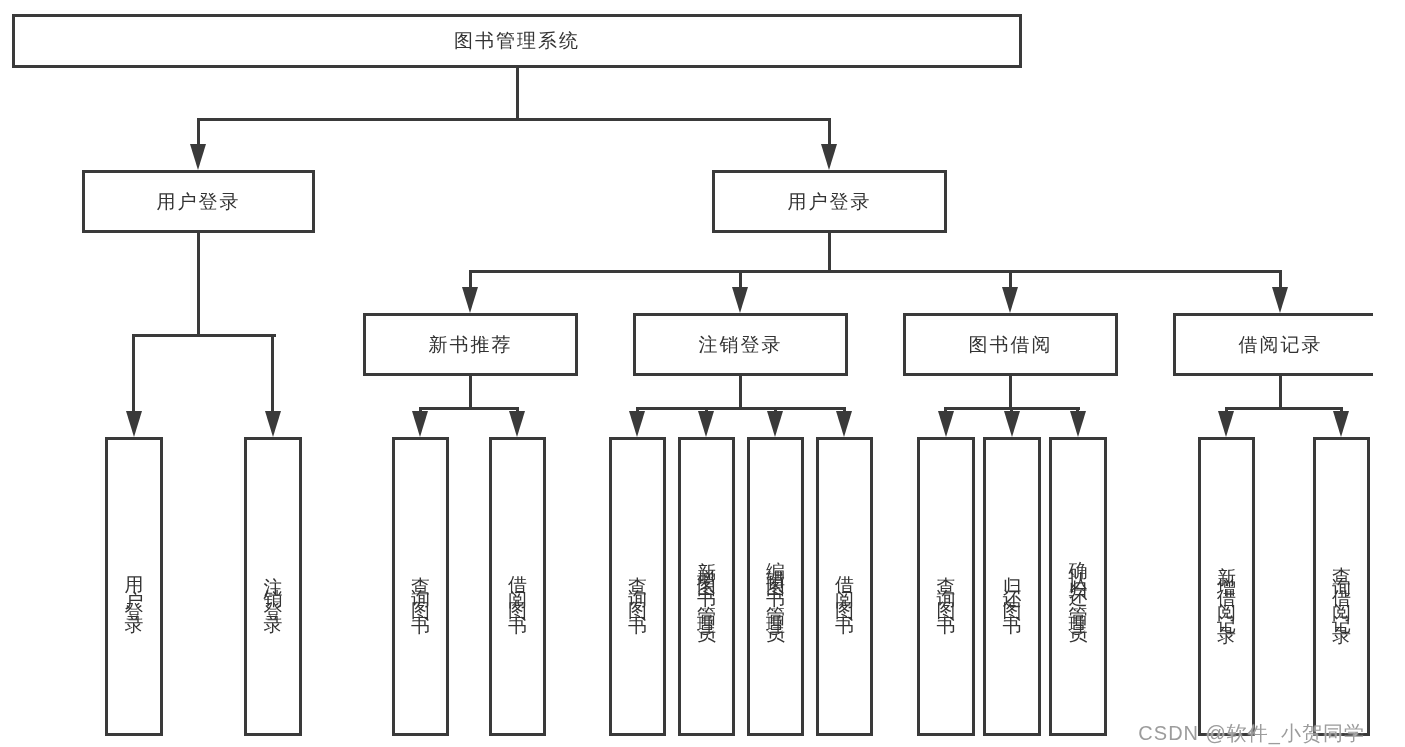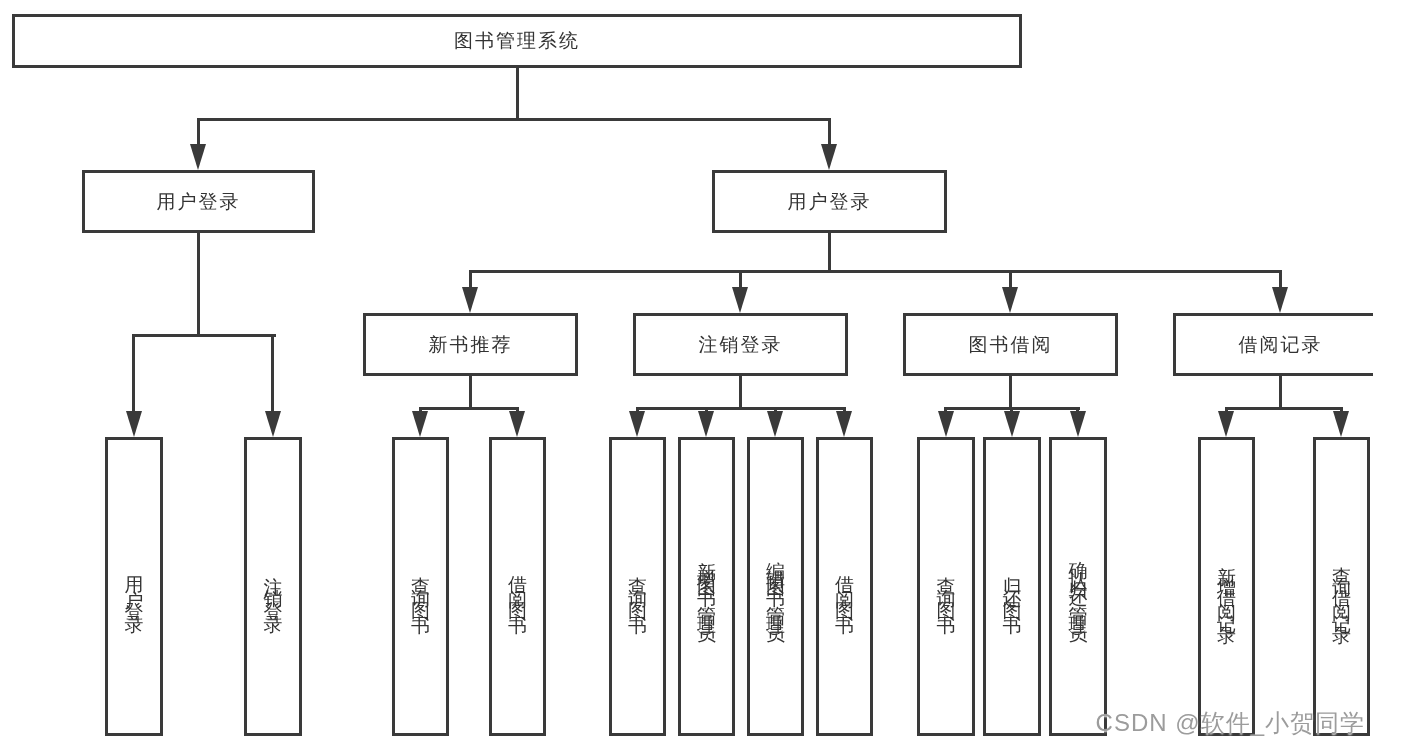--- a/index.html
+++ b/index.html
@@ -48,22 +48,22 @@
     color: #333333;
     top: 437px;
     height: 299px;
   }
   .sp-wide   { letter-spacing: 13px; }
   .sp-mid    { letter-spacing: 12px; }
   .sp-narrow { letter-spacing: 9px; }
   #watermark {
     position: absolute;
     right: 8px;
-    bottom: 8px;
-    font-size: 24px;
+    bottom: 0;
+    font-size: 20px;
     color: #9c9c9c;
     letter-spacing: 1px;
     text-shadow: 0 1px 2px #ffffff;
     white-space: nowrap;
   }
 </style>
 </head>
 <body>
 
 <div id="canvas">

